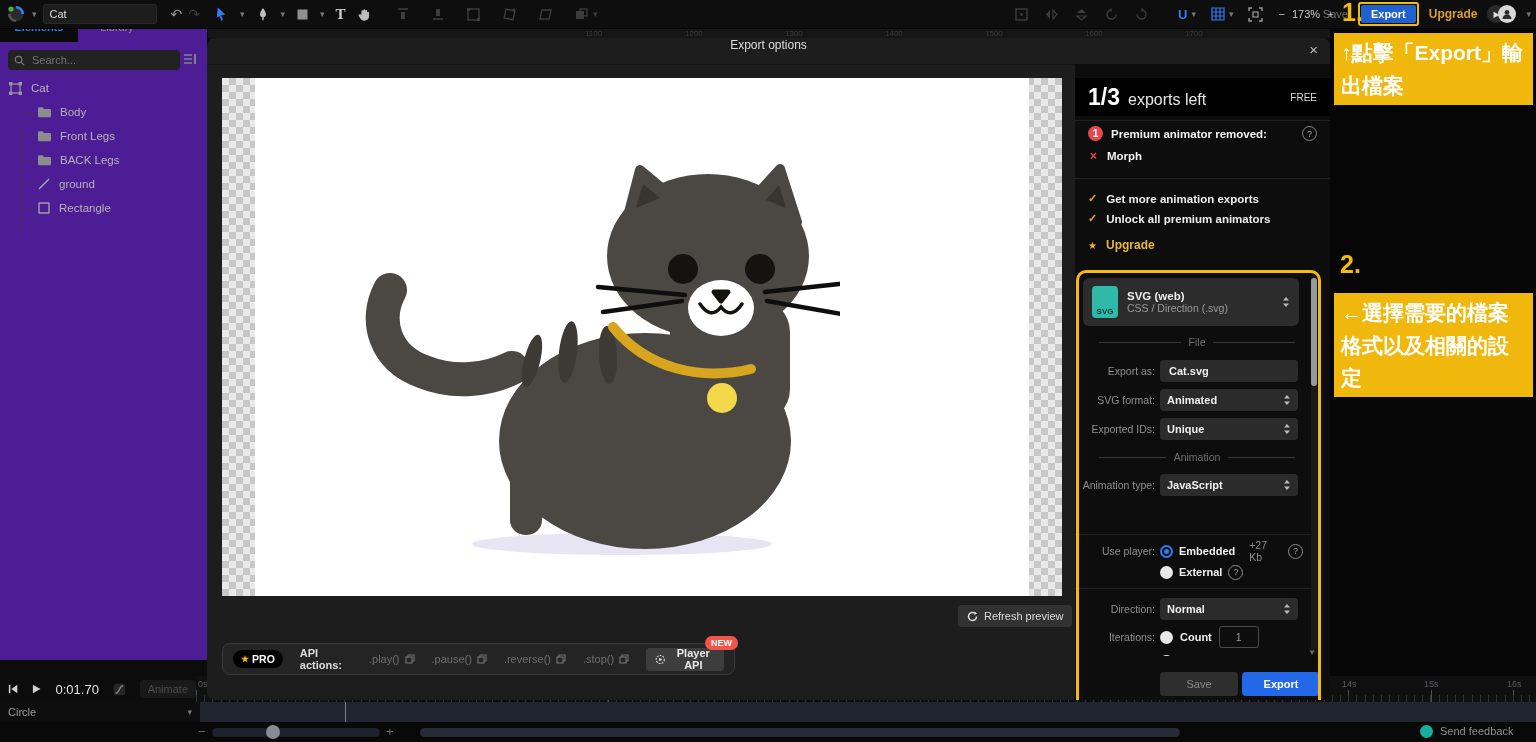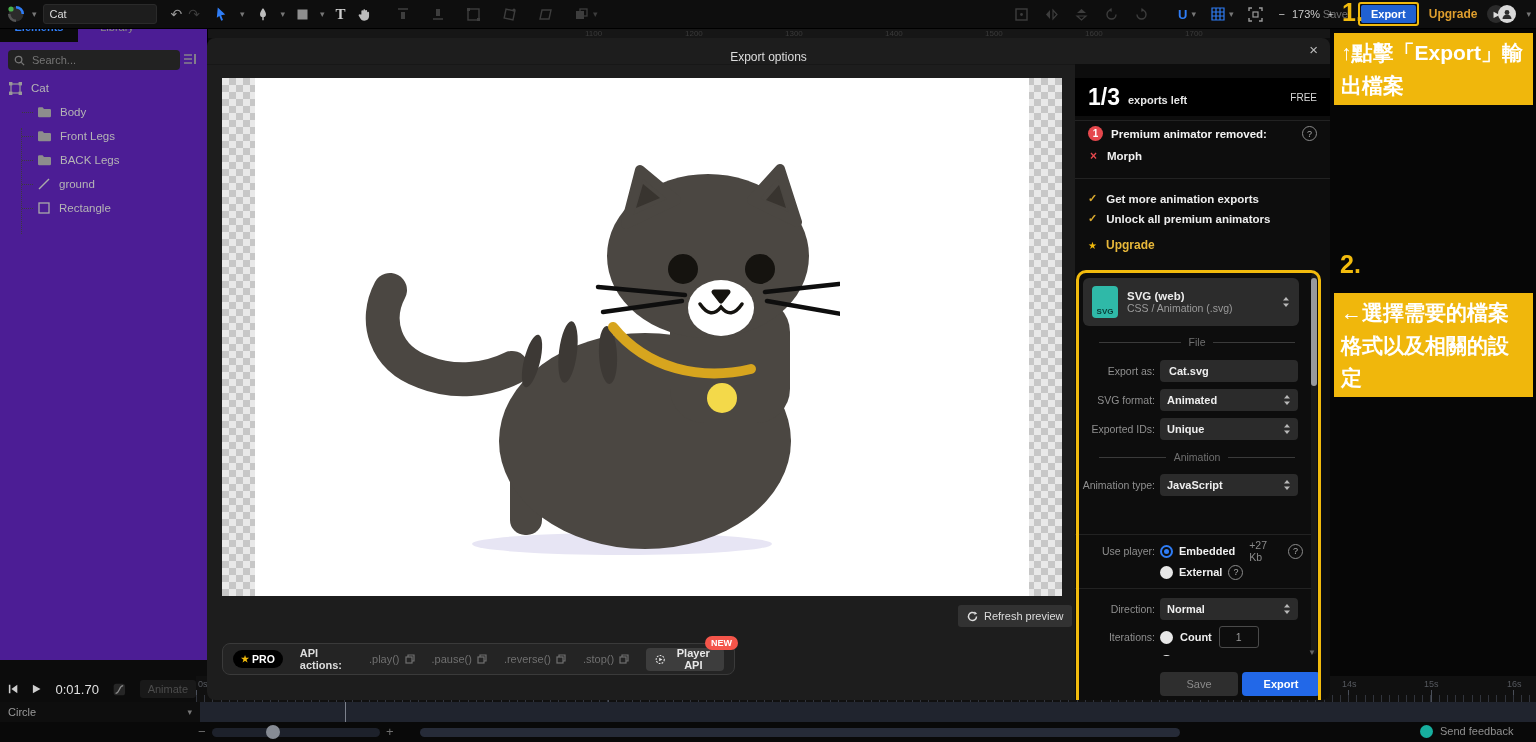--- a/index.html
+++ b/index.html
@@ -41,42 +41,42 @@
   .layer{position:absolute;left:0;height:24px;display:flex;align-items:center;gap:8px;color:#b5b5b5;font-size:11.5px;}
   .tree-guide{position:absolute;left:21px;top:116px;height:106px;border-left:1px dotted #3c3c3c;width:1px;}
   .stub{width:11px;border-top:1px dotted #3c3c3c;margin-right:-4px;}
 
   
   .cruler{position:absolute;left:207px;top:28px;width:1123px;height:10px;background:#161616;z-index:4;}
   .cruler span{position:absolute;top:1px;color:#3a3a3a;font-size:8px;}
 
   
   .modal{position:absolute;left:207px;top:38px;width:1123px;height:662px;background:#1d1d1d;border-radius:8px;z-index:10;overflow:hidden;}
-  .m-head{position:absolute;left:0;top:0;width:100%;height:26px;display:flex;align-items:flex-end;justify-content:center;color:#ddd;font-size:12px;border-bottom:1px solid #171717;}
+  .m-head{position:absolute;left:0;top:0;width:100%;height:26px;display:flex;align-items:flex-start;justify-content:center;color:#ddd;font-size:12px;border-bottom:1px solid #171717;}
   .m-close{position:absolute;right:12px;top:3px;color:#bbb;font-size:15px;}
   .preview{position:absolute;left:15px;top:40px;width:840px;height:518px;background-color:#e9e9e9;
     background-image:linear-gradient(45deg,#c7c7c7 25%,transparent 25%,transparent 75%,#c7c7c7 75%),
                      linear-gradient(45deg,#c7c7c7 25%,transparent 25%,transparent 75%,#c7c7c7 75%);
     background-size:14px 14px;background-position:0 0,7px 7px;}
   .artboard{position:absolute;left:33px;top:0;right:33px;bottom:0;background:#fff;}
   .filesize{position:absolute;left:15px;top:572px;width:840px;text-align:center;color:#9a9a9a;font-size:11px;}
   .refresh{position:absolute;left:751px;top:567px;height:22px;background:#323232;border:none;border-radius:3px;color:#ddd;font-size:11px;display:flex;align-items:center;gap:6px;padding:0 9px;font-family:"Liberation Sans",sans-serif;}
   .apibar{position:absolute;left:15px;top:605px;width:513px;height:32px;border:1px solid #3a3a3a;background:#242424;border-radius:8px;display:flex;align-items:center;gap:17px;padding:0 10px;box-sizing:border-box;}
   .propill{background:#000;border-radius:11px;height:18px;display:flex;align-items:center;gap:3px;padding:0 8px;color:#fff;font-weight:bold;font-size:10.5px;}
   .propill b{color:#F0B90B;font-size:9px;}
   .apilbl{color:#ddd;font-weight:bold;font-size:11px;}
   .apiaction{color:#6f6f6f;font-size:11px;display:flex;align-items:center;gap:5px;}
   .playerbtn{position:relative;background:#3d3d3d;border:none;border-radius:4px;height:23px;color:#e8e8e8;font-size:11px;font-weight:bold;display:flex;align-items:center;gap:6px;padding:0 9px;font-family:"Liberation Sans",sans-serif;}
   .newbadge{position:absolute;right:-14px;top:-12px;background:#F4554A;color:#fff;font-size:9px;font-weight:bold;border-radius:8px;padding:2px 6px;}
 
   
   .panel{position:absolute;left:868px;top:26px;width:255px;height:636px;background:#0d0d0d;}
   .p-head{position:absolute;left:0;top:14px;width:100%;height:38px;background:#000;display:flex;align-items:center;padding:0 13px;box-sizing:border-box;gap:8px;}
   .p-big{color:#fff;font-size:23px;font-weight:bold;}
-  .p-sub{color:#e6e6e6;font-size:11px;font-weight:bold;margin-top:6px;}
+  .p-sub{color:#e6e6e6;font-size:16px;font-weight:normal;margin-top:6px;}
   .p-plan{margin-left:auto;color:#d9d9d9;font-size:10px;}
   .p-block{position:absolute;left:0;width:100%;box-sizing:border-box;padding:0 13px;}
   .redbadge{width:15px;height:15px;border-radius:50%;background:#E5484D;color:#fff;font-size:10px;font-weight:bold;display:inline-flex;align-items:center;justify-content:center;}
   .help{width:13px;height:13px;border-radius:50%;border:1px solid #8a8a8a;color:#aaa;font-size:9px;display:inline-flex;align-items:center;justify-content:center;flex:none;}
   .redx{color:#E5484D;font-weight:bold;font-size:12px;}
   .chk{color:#D8A92F;font-size:11px;font-weight:bold;}
   .star{color:#F0B90B;font-size:10px;}
   .upg2{color:#E8B83A;font-size:12px;font-weight:bold;}
   .hrline{position:absolute;left:0;width:100%;height:1px;background:#222;}
   .pscroll{position:absolute;left:0;top:206px;width:236px;height:386px;overflow:hidden;}
@@ -474,21 +474,21 @@
         </div>
       </div>
 
       <div class="pscroll">
         <div class="fmtcard">
           <span class="svgbadge">
               <i>SVG</i>
             </span>
           <span>
             <div class="fmt-t">SVG (web)</div>
-            <div class="fmt-s">CSS / Animation (.svg)</div>
+            <div class="fmt-s">CSS / Direction (.svg)</div>
           </span>
           <svg class="stp" width="8" height="12" viewBox="0 0 8 12" fill="#b9b9b9">
               <path d="M4 1 7 4.5 1 4.5z"></path>
               <path d="M4 11 1 7.5 7 7.5z"></path>
             </svg>
         </div>
 
         <div class="secdiv" style="top:66px">
             <span>File</span>
           </div>

